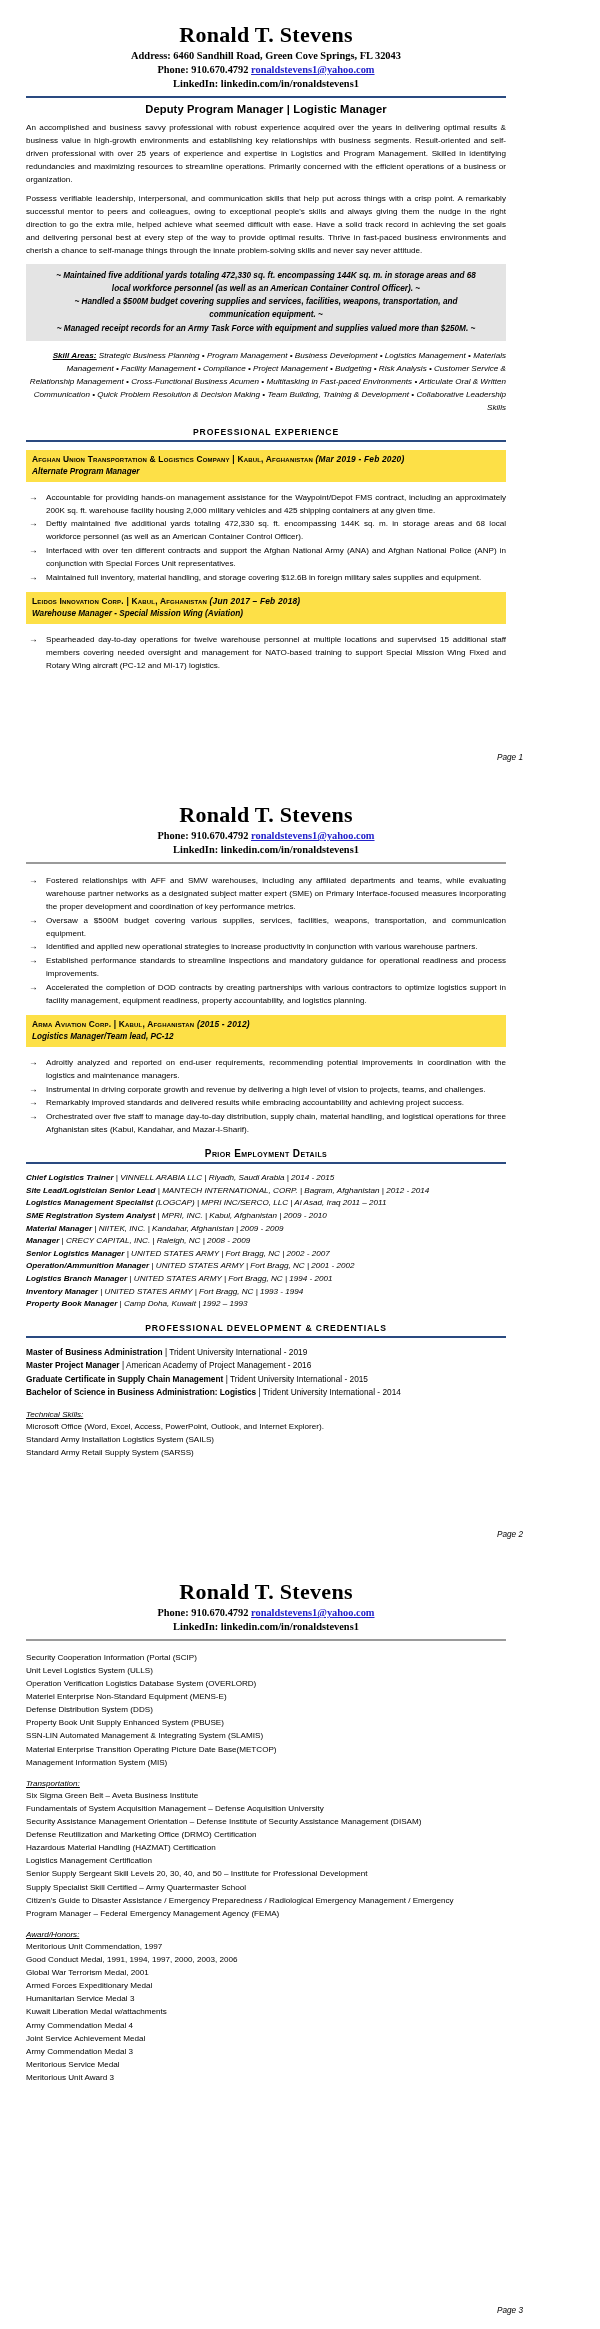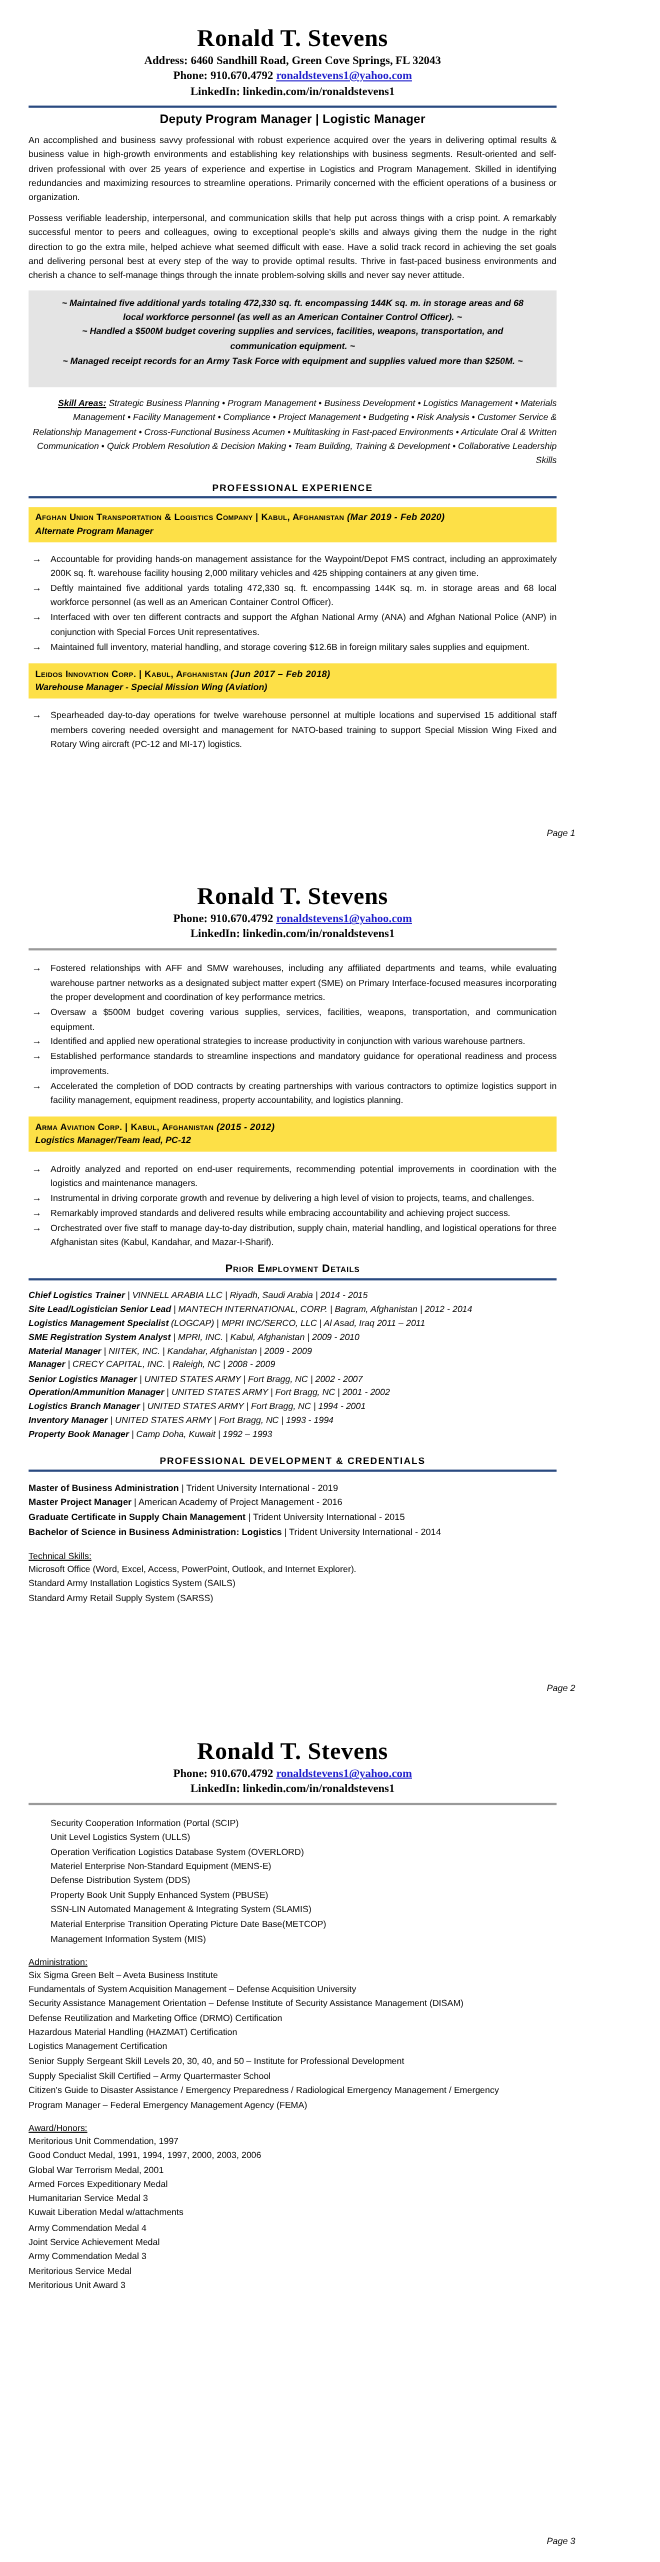--- a/index.html
+++ b/index.html
@@ -74,21 +74,21 @@
   }
 
   
   .highlight-box {
     background: #e4e4e4;
     text-align: center;
     font-size: 8.2px;
     font-style: italic;
     font-weight: bold;
     line-height: 1.62;
-    padding: 5px 8px 17px 8px;
+    padding: 5px 8px 6px 8px;
     margin: 4px 0 8px 0;
   }
   .highlight-box div { }
 
   
   .skill-areas {
     text-align: right;
     font-size: 8.1px;
     font-style: italic;
     line-height: 1.62;
@@ -178,20 +178,21 @@
 
   
   .edu-item {
     font-size: 8.3px;
     line-height: 1.62;
   }
   .edu-item .edeg { font-weight: bold; }
 
   .sub-head {
     font-size: 8.1px;
+    font-style: italic;
     text-decoration: underline;
     margin-top: 10px;
     margin-bottom: 1px;
   }
   .plain-line {
     font-size: 8.1px;
     line-height: 1.62;
   }
 
   
@@ -357,33 +358,33 @@
       <span>910.670.4792</span>
       <span class="email">ronaldstevens1@yahoo.com</span>
     </div>
     <div class="contact-line">
       <span>LinkedIn:</span>
       <span>linkedin.com/in/ronaldstevens1</span>
     </div>
     <div class="rule-gray"></div>
   </div>
 
-  <div style="margin-top:10px;margin-left:20px;">
+  <div style="margin-top:10px;">
     <div class="plain-line">Security Cooperation Information (Portal (SCIP)</div>
     <div class="plain-line">Unit Level  Logistics System (ULLS)</div>
     <div class="plain-line">Operation Verification Logistics Database System (OVERLORD)</div>
     <div class="plain-line">Materiel Enterprise Non-Standard  Equipment  (MENS-E)</div>
     <div class="plain-line">Defense Distribution  System (DDS)</div>
     <div class="plain-line">Property Book Unit Supply Enhanced  System (PBUSE)</div>
     <div class="plain-line">SSN-LIN Automated Management &amp; Integrating System (SLAMIS)</div>
     <div class="plain-line">Material Enterprise Transition Operating Picture Date Base(METCOP)</div>
     <div class="plain-line">Management  Information  System (MIS)</div>
   </div>
 
-  <div class="sub-head">Administration:</div>
+  <div class="sub-head">Transportation:</div>
   <div>
     <div class="plain-line">Six Sigma Green Belt – Aveta Business Institute</div>
     <div class="plain-line">Fundamentals  of System Acquisition Management  – Defense  Acquisition University</div>
     <div class="plain-line">Security Assistance Management  Orientation – Defense  Institute of Security Assistance Management  (DISAM)</div>
     <div class="plain-line">Defense Reutilization and Marketing Office (DRMO) Certification</div>
     <div class="plain-line">Hazardous Material Handling  (HAZMAT)  Certification</div>
     <div class="plain-line">Logistics Management  Certification</div>
     <div class="plain-line">Senior Supply Sergeant  Skill Levels 20, 30, 40, and 50 – Institute for Professional  Development</div>
     <div class="plain-line">Supply Specialist Skill Certified  – Army Quartermaster  School</div>
     <div class="plain-line">Citizen's Guide to Disaster Assistance / Emergency Preparedness / Radiological Emergency Management / Emergency</div>

